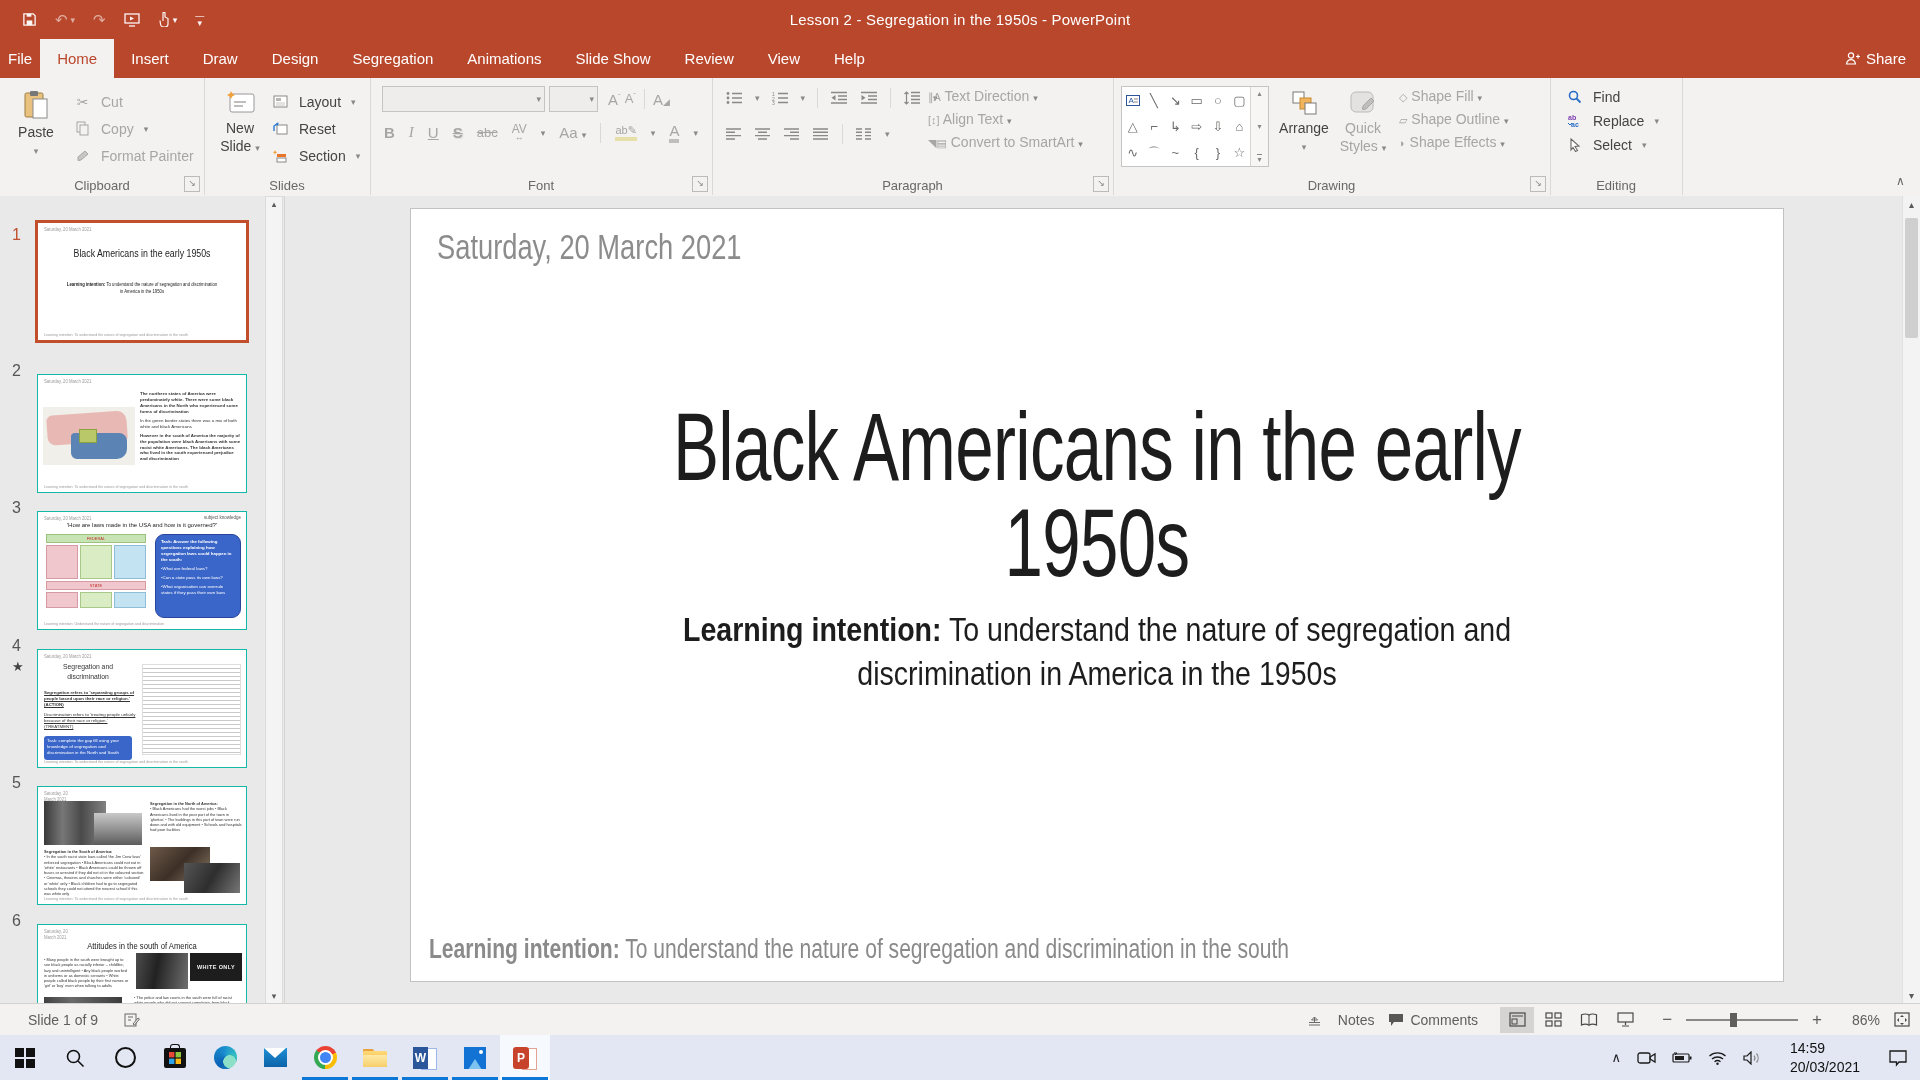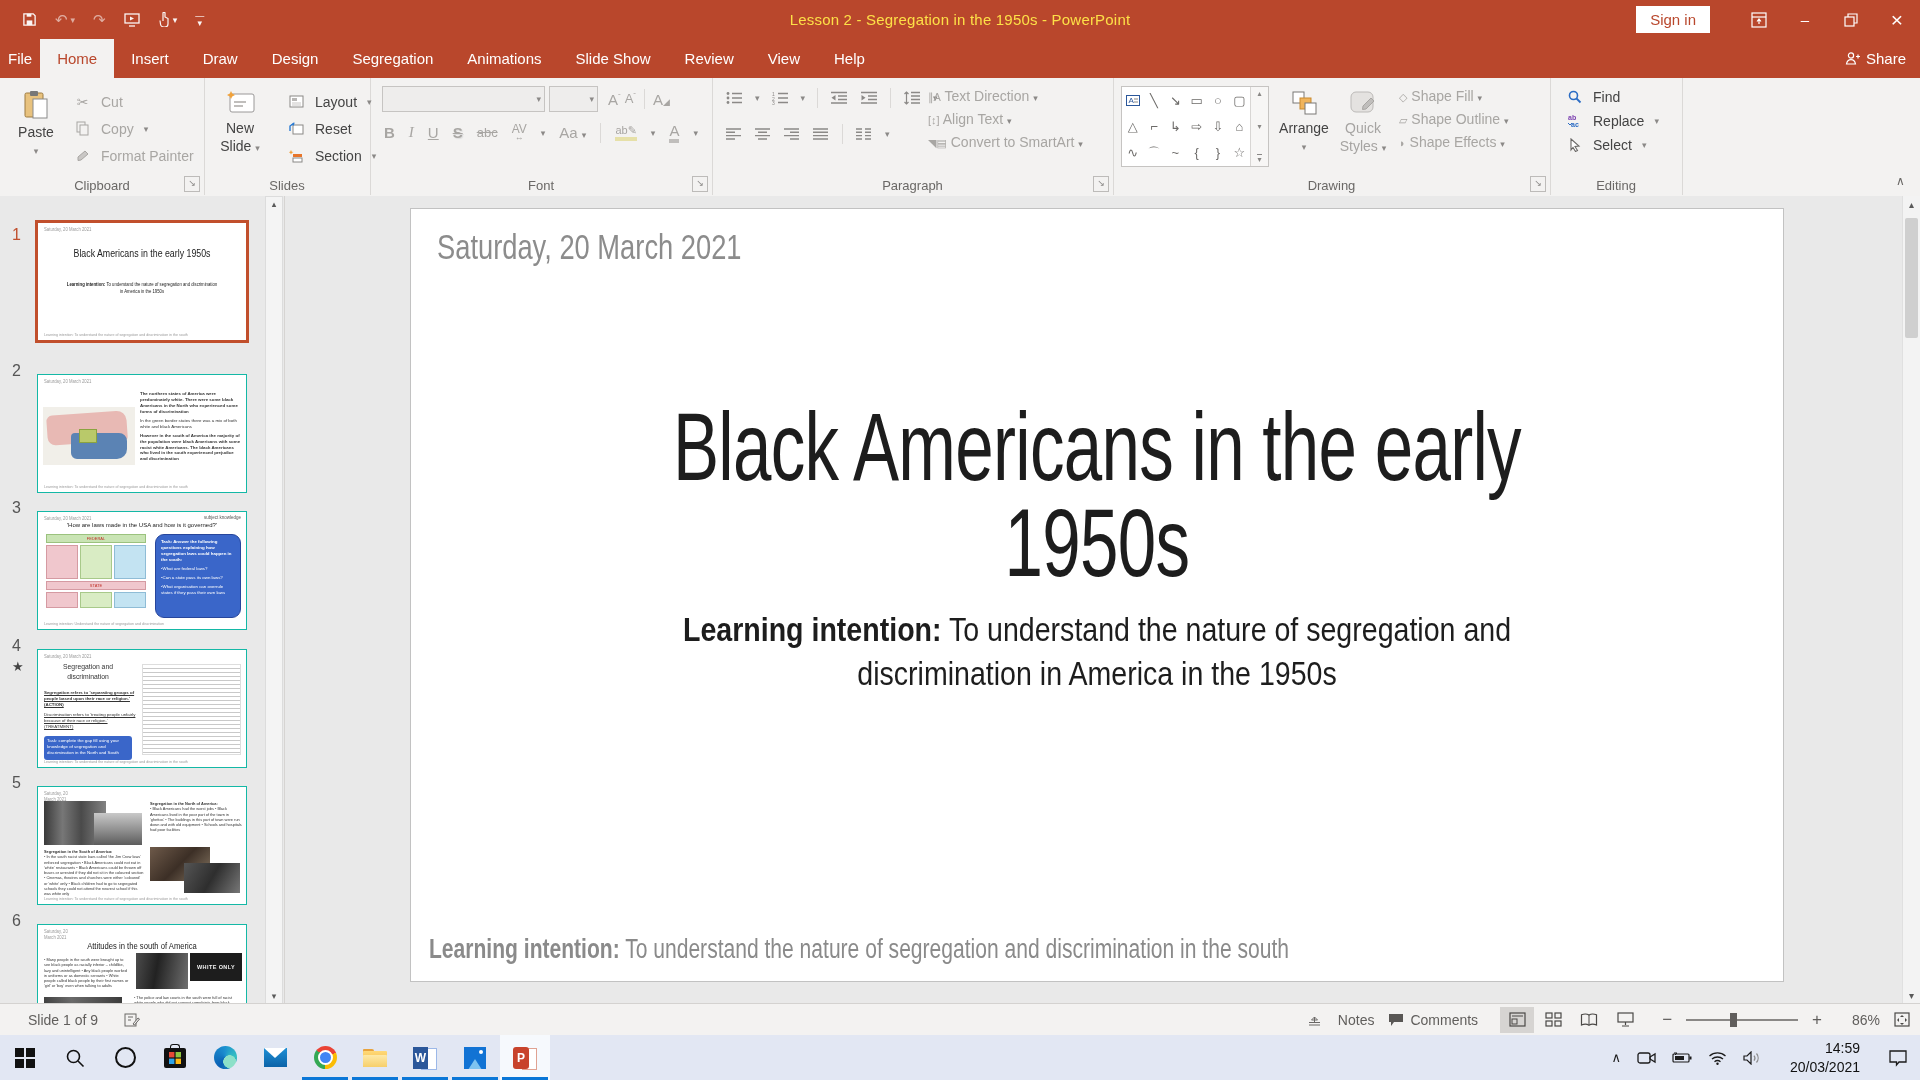--- a/index.html
+++ b/index.html
@@ -4,21 +4,21 @@
 <style>
   html,body{margin:0;padding:0;width:1920px;height:1080px;overflow:hidden;
     font-family:"Liberation Sans",sans-serif;background:#e9e9e9;-webkit-font-smoothing:antialiased;}
   .abs{position:absolute}
   
   #titlebar{position:absolute;left:0;top:0;width:1920px;height:39px;background:#b9472c;color:#fff;}
   .qat{position:absolute;top:0;height:39px;display:flex;align-items:center;gap:18px;left:22px;color:#fff;}
   .qat .ic{display:flex;align-items:center;gap:3px;opacity:.95;font-size:15px}
   .qat .dim{opacity:.55}
   .tb-title{position:absolute;left:0;right:0;top:0;height:39px;display:flex;align-items:center;justify-content:center;
-    font-size:15px;color:#fde047;letter-spacing:.2px;pointer-events:none}
+    font-size:15px;color:#ffffff;letter-spacing:.2px;pointer-events:none}
   .tb-right{position:absolute;right:0;top:0;height:39px;display:flex;align-items:center}
   .signin{background:#fff;color:#b9472c;font-size:15px;padding:5px 14px;margin-right:26px;cursor:pointer}
   .winbtn{width:46px;height:39px;display:flex;align-items:center;justify-content:center;font-size:15px;color:#fff}
   
   #tabrow{position:absolute;left:0;top:39px;width:1920px;height:39px;background:#b9472c;display:flex;align-items:stretch;}
   .tab{color:#fff;font-size:15px;padding:0 17px;display:flex;align-items:center;cursor:pointer}
   .tab.active{background:#f3f2f1;color:#b9472c}
   .tellme{color:#fff;font-size:15px;display:flex;align-items:center;gap:8px;padding:0 14px}
   .share{position:absolute;right:14px;top:0;height:39px;display:flex;align-items:center;gap:6px;color:#fff;font-size:15px}
   
@@ -73,21 +73,21 @@
   .viewbtn{width:34px;height:26px;display:flex;align-items:center;justify-content:center}
   .viewbtn.active{background:#d6d4d2}
   .ztrack{width:112px;height:2px;background:#8a8886;position:relative}
   .zhandle{position:absolute;left:44px;top:-6px;width:7px;height:14px;background:#605e5c}
   
   #taskbar{position:absolute;left:0;bottom:0;width:1920px;height:45px;background:#e2e7f3;display:flex;align-items:stretch}
   .cell{width:50px;height:45px;display:flex;align-items:center;justify-content:center;position:relative}
   .cell.active{background:#f6f9fd}
   .cell .ul{position:absolute;bottom:0;left:2px;right:2px;height:3px;background:#0b77d7}
   .tray{position:absolute;right:0;top:0;height:45px;display:flex;align-items:center;gap:16px;padding-right:12px;color:#1b1b1b}
-  .clock{font-size:14px;line-height:1.3;text-align:right;color:#111;margin:0 12px}
+  .clock{font-size:14px;line-height:1.3;text-align:left;color:#111;margin:0 12px}
   svg{display:block}
 </style>
 </head>
 <body>
 
 <div id="titlebar">
   <div class="qat">
     <span class="ic">
       <svg width="15" height="15" viewBox="0 0 16 16">
           <path d="M2 2h10l2 2v10H2z" fill="none" stroke="#fff" stroke-width="1.4"></path>
@@ -114,38 +114,20 @@
           <path d="M5 1v8M5 1c0-1 2-1 2 0v4l3 1.5V12c0 2-1 3-3 3H6c-2 0-3.5-1.5-3.5-3L2 8.5" fill="none" stroke="#fff" stroke-width="1.2"></path>
         </svg>
       <span class="caret" style="color:#fff">▾</span>
     </span>
     <span class="ic" style="flex-direction:column;line-height:4px">
       <span style="font-size:9px">—</span>
         <span class="caret" style="color:#fff">▾</span>
     </span>
   </div>
   <div class="tb-title">Lesson 2 -  Segregation in the 1950s  -  PowerPoint</div>
-  <div class="tb-right">
-    <div class="signin">Sign in</div>
-    <div class="winbtn">
-      <svg width="16" height="16" viewBox="0 0 16 16">
-          <rect x="1" y="1" width="14" height="14" fill="none" stroke="#fff" stroke-width="1.2"></rect>
-          <path d="M1 5h14" stroke="#fff" stroke-width="1.2"></path>
-          <path d="M8 12V7.5M6 9.5L8 7l2 2.5" fill="none" stroke="#fff" stroke-width="1.2"></path>
-        </svg>
-    </div>
-    <div class="winbtn">–</div>
-    <div class="winbtn">
-      <svg width="14" height="14" viewBox="0 0 14 14">
-          <rect x="1" y="4" width="9" height="9" fill="none" stroke="#fff" stroke-width="1.2"></rect>
-          <path d="M4 4V1h9v9h-3" fill="none" stroke="#fff" stroke-width="1.2"></path>
-        </svg>
-    </div>
-    <div class="winbtn" style="font-size:21px">×</div>
-  </div>
 </div>
 
 <div id="tabrow">
   <div class="tab" style="padding:0 8px">File</div>
   <div class="tab active">Home</div>
   <div class="tab">Insert</div>
   <div class="tab">Draw</div>
   <div class="tab">Design</div>
   <div class="tab">Segregation</div>
   <div class="tab">Animations</div>
@@ -207,21 +189,21 @@
 
   <div class="group" style="left:204px;width:166px">
     <div class="bigbtn abs" style="left:6px;top:4px;width:60px">
       <svg width="30" height="26" viewBox="0 0 30 26">
           <rect x="5" y="4" width="24" height="18" rx="2" fill="#fff" stroke="#9a9898"></rect>
           <path d="M9 12h12M9 16h9" stroke="#c0bebc" stroke-width="2"></path>
           <path d="M6 1l1.2 2.6L10 5l-2.8 1.4L6 9 4.8 6.4 2 5l2.8-1.4z" fill="#f0a23c"></path>
         </svg>
       <span><span>New</span><br><span>Slide</span> <span class="caret">▾</span></span>
     </div>
-    <div class="abs" style="left:84px;top:10px">
+    <div class="abs" style="left:68px;top:10px">
       <div class="smallrow">
         <span class="iconbox16">
           <svg width="15" height="13" viewBox="0 0 15 13">
               <rect x="1" y="1" width="13" height="11" fill="#fff" stroke="#8a8886"></rect>
               <rect x="3" y="3" width="5" height="3" fill="#b8b6b4"></rect>
               <path d="M3 8h9M3 10h9" stroke="#c8c6c4"></path>
             </svg>
         </span>
         <span>Layout</span>
           <span class="caret">▾</span>

